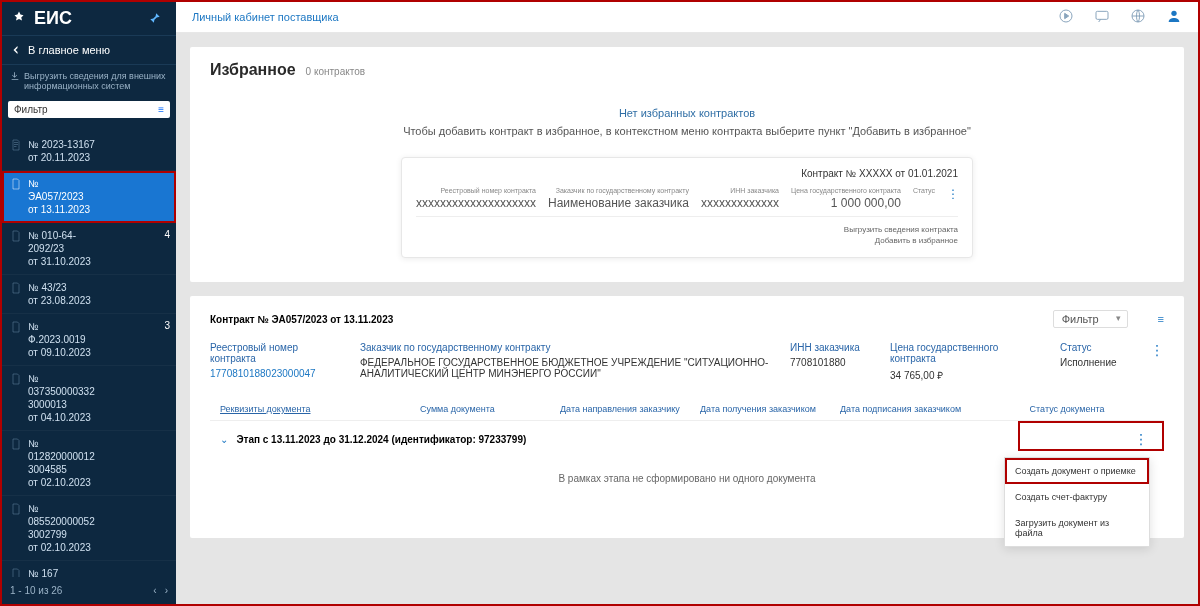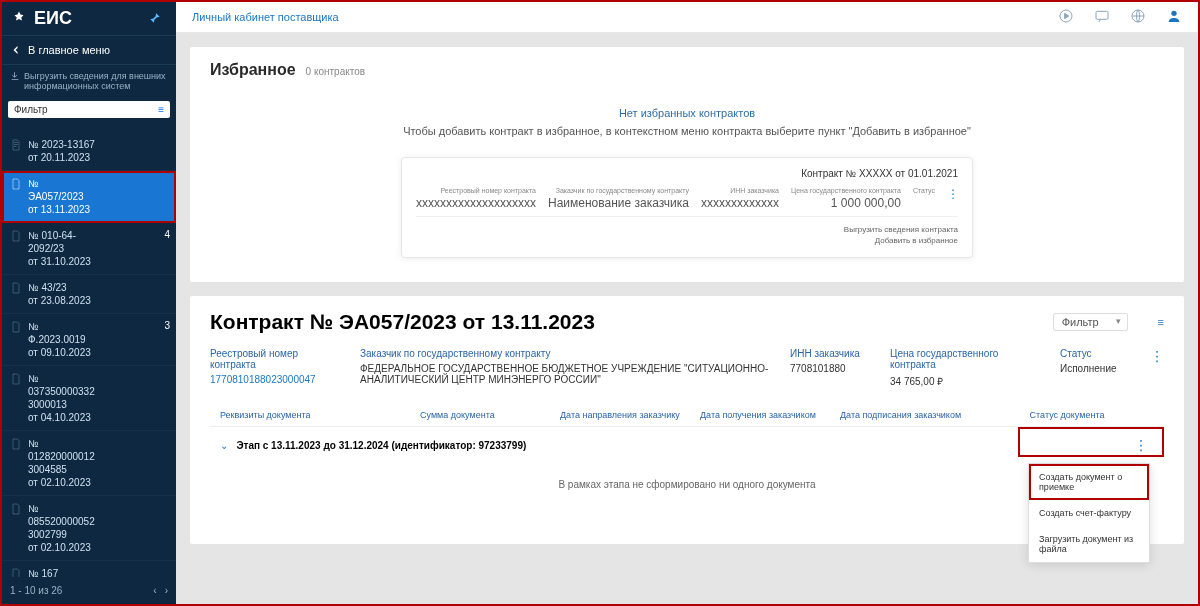--- a/index.html
+++ b/index.html
@@ -44,44 +44,44 @@
   .preview { width:572px; margin:0 auto 10px; background:#fff; border:1px solid #e7e7e7; border-radius:4px; box-shadow:0 1px 6px rgba(0,0,0,0.08); padding:10px 14px; font-size:9px; color:#888;text-align:right; }
   .preview .pv-line1{ font-size:10px; color:#333; margin-bottom:8px;}
   .preview .pv-cols { display:flex; gap:12px; font-size:7px;}
   .preview .pv-col { flex:0 0 auto; }
   .preview .pv-val { color:#555; font-size:12px; display:block; margin-top:2px;}
   .preview .pv-dots{ margin-left:auto; color:#1c77c3; font-size:12px;}
   .preview .pv-menu { border-top:1px solid #eee; margin-top:6px; padding-top:6px; font-size:8px; color:#666;}
   .preview .pv-menu div{ margin:2px 0;}
 
   .contract-head { display:flex; align-items:center; }
-  .contract-head h2 { font-size:21px; font-weight:600; }
+  .contract-head h2 { font-size:10px; font-weight:600; }
   .contract-head .c-filter { margin-left:auto; display:flex; align-items:center; gap:30px; font-size:11px; color:#555;}
   .c-filter .fbox { border:1px solid #ddd; padding:2px 28px 2px 8px; border-radius:2px; position:relative;}
   .c-filter .fbox::after{ content:"▾"; position:absolute; right:6px; top:2px; font-size:9px; color:#888;}
 
   .info-row { display:flex; gap:20px; margin-top:14px; font-size:10px; align-items:flex-start;}
   .info-cell { }
   .info-cell .lbl { color:#2965a8; font-size:10px; margin-bottom:4px; display:block;}
   .info-cell .val { color:#333; font-size:10px;}
   .info-cell.grow{ flex:1; }
   .info-dots{ color:#1c77c3; font-size:14px; margin-left:auto;}
 
   .doc-table { margin-top:16px; }
   .doc-thead { display:flex; font-size:9px; color:#2965a8; padding:6px 10px; border-bottom:1px solid #eee;}
   .doc-thead > div { flex:1 1 0; }
   .doc-thead .w120 { flex:0 0 140px; }
-  .doc-thead .w180 { flex:0 0 200px; }
+  .doc-thead .w180 { flex:0 0 200px;text-decoration:underline; }
   .doc-stage { display:flex; align-items:center; gap:8px; padding:10px; font-size:10px; position:relative;}
   .doc-stage .chev { color:#1c77c3; font-size:10px;}
   .doc-stage b{font-weight:600;}
   .doc-stage .stage-dots{ margin-left:auto; color:#1c77c3; font-size:14px; padding:0 6px;}
   .stage-box { border:2px solid #b00000; position:absolute; right:0; top:0; width:146px; height:30px; pointer-events:none;}
   .no-docs { text-align:center; font-size:10px; color:#666; padding:16px 0 40px;}
-  .ctx-menu { position:absolute; right:14px; top:36px; width:122px; background:#fff; border:1px solid #ddd; box-shadow:0 2px 10px rgba(0,0,0,0.12); font-size:9px;}
+  .ctx-menu { position:absolute; right:14px; top:36px; width:146px; background:#fff; border:1px solid #ddd; box-shadow:0 2px 10px rgba(0,0,0,0.12); font-size:9px;}
   .ctx-menu div{ padding:8px 10px; color:#333;}
   .ctx-menu div.hl{ outline:2px solid #b00000; outline-offset:-2px;}
 </style>
 </head>
 <body>
 
 <div class="wrap">
   <aside class="sidebar">
     <div class="sb-top">
       <svg width="18" height="18" viewBox="0 0 24 24" fill="#fff">

